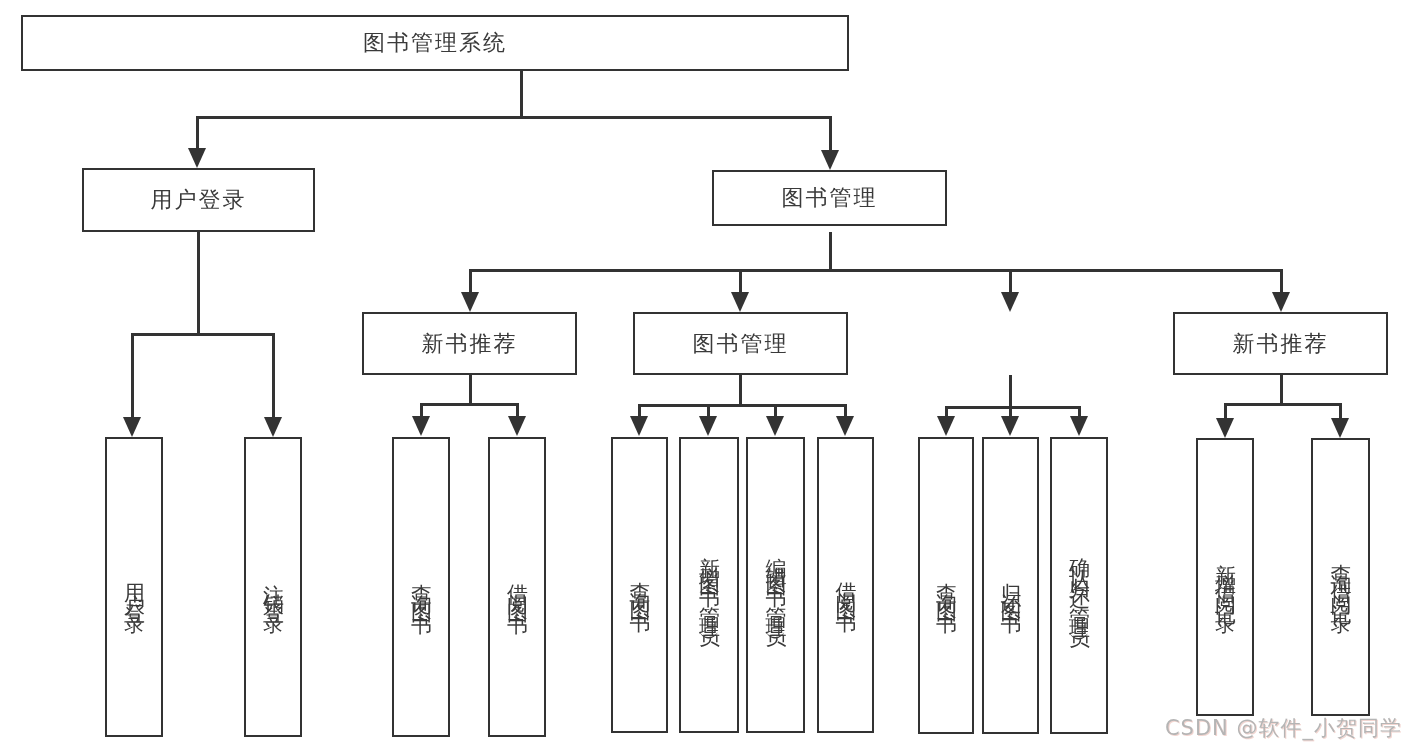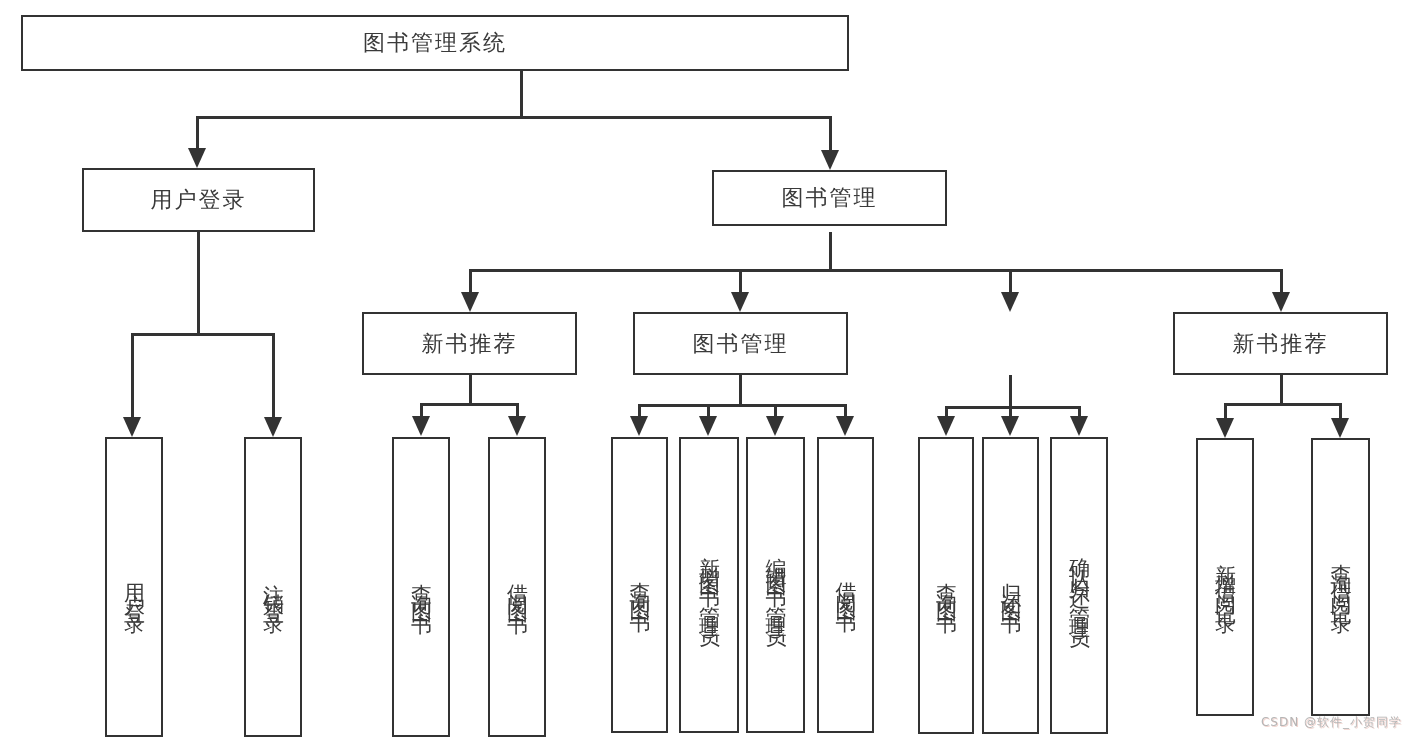--- a/index.html
+++ b/index.html
@@ -23,21 +23,21 @@
   .v, .h { position:absolute; background:#333333; }
   .v { width:2.5px; }
   .h { height:2.5px; }
   .arrow {
     position:absolute; width:0; height:0;
     border-left:9px solid transparent; border-right:9px solid transparent;
     border-top:20px solid #333333;
   }
   .watermark {
     position:absolute; right:3px; top:714px;
-    font-size:12px; color:#b5b5b5; letter-spacing:1px;
+    font-size:21px; color:#b5b5b5; letter-spacing:1px;
     text-shadow:1px 1px 0 rgba(231,179,170,0.55);
     white-space:nowrap;
   }
 </style>
 </head>
 <body>
 
 <div class="stage">
 
   <div class="box" style="left:21px;top:15px;width:828px;height:56px">

